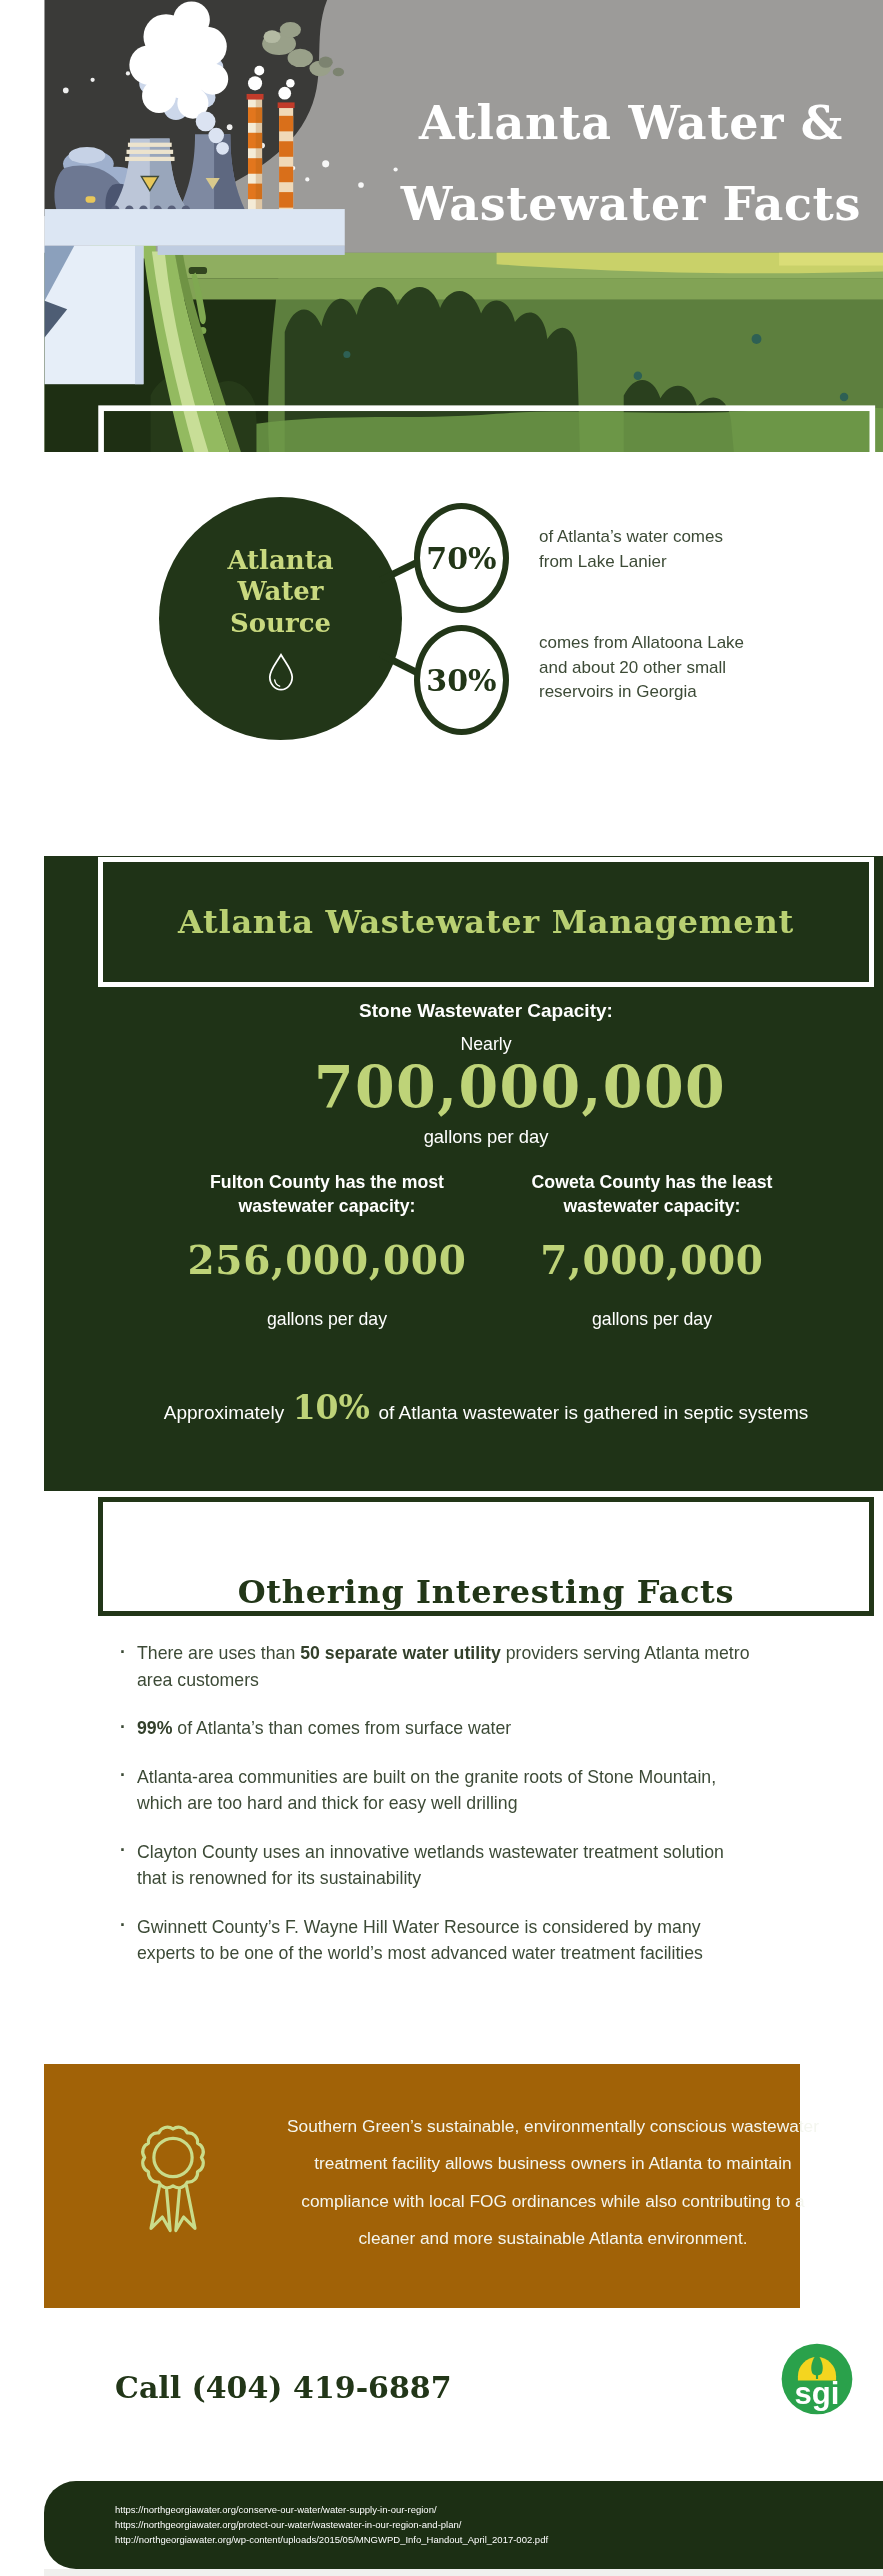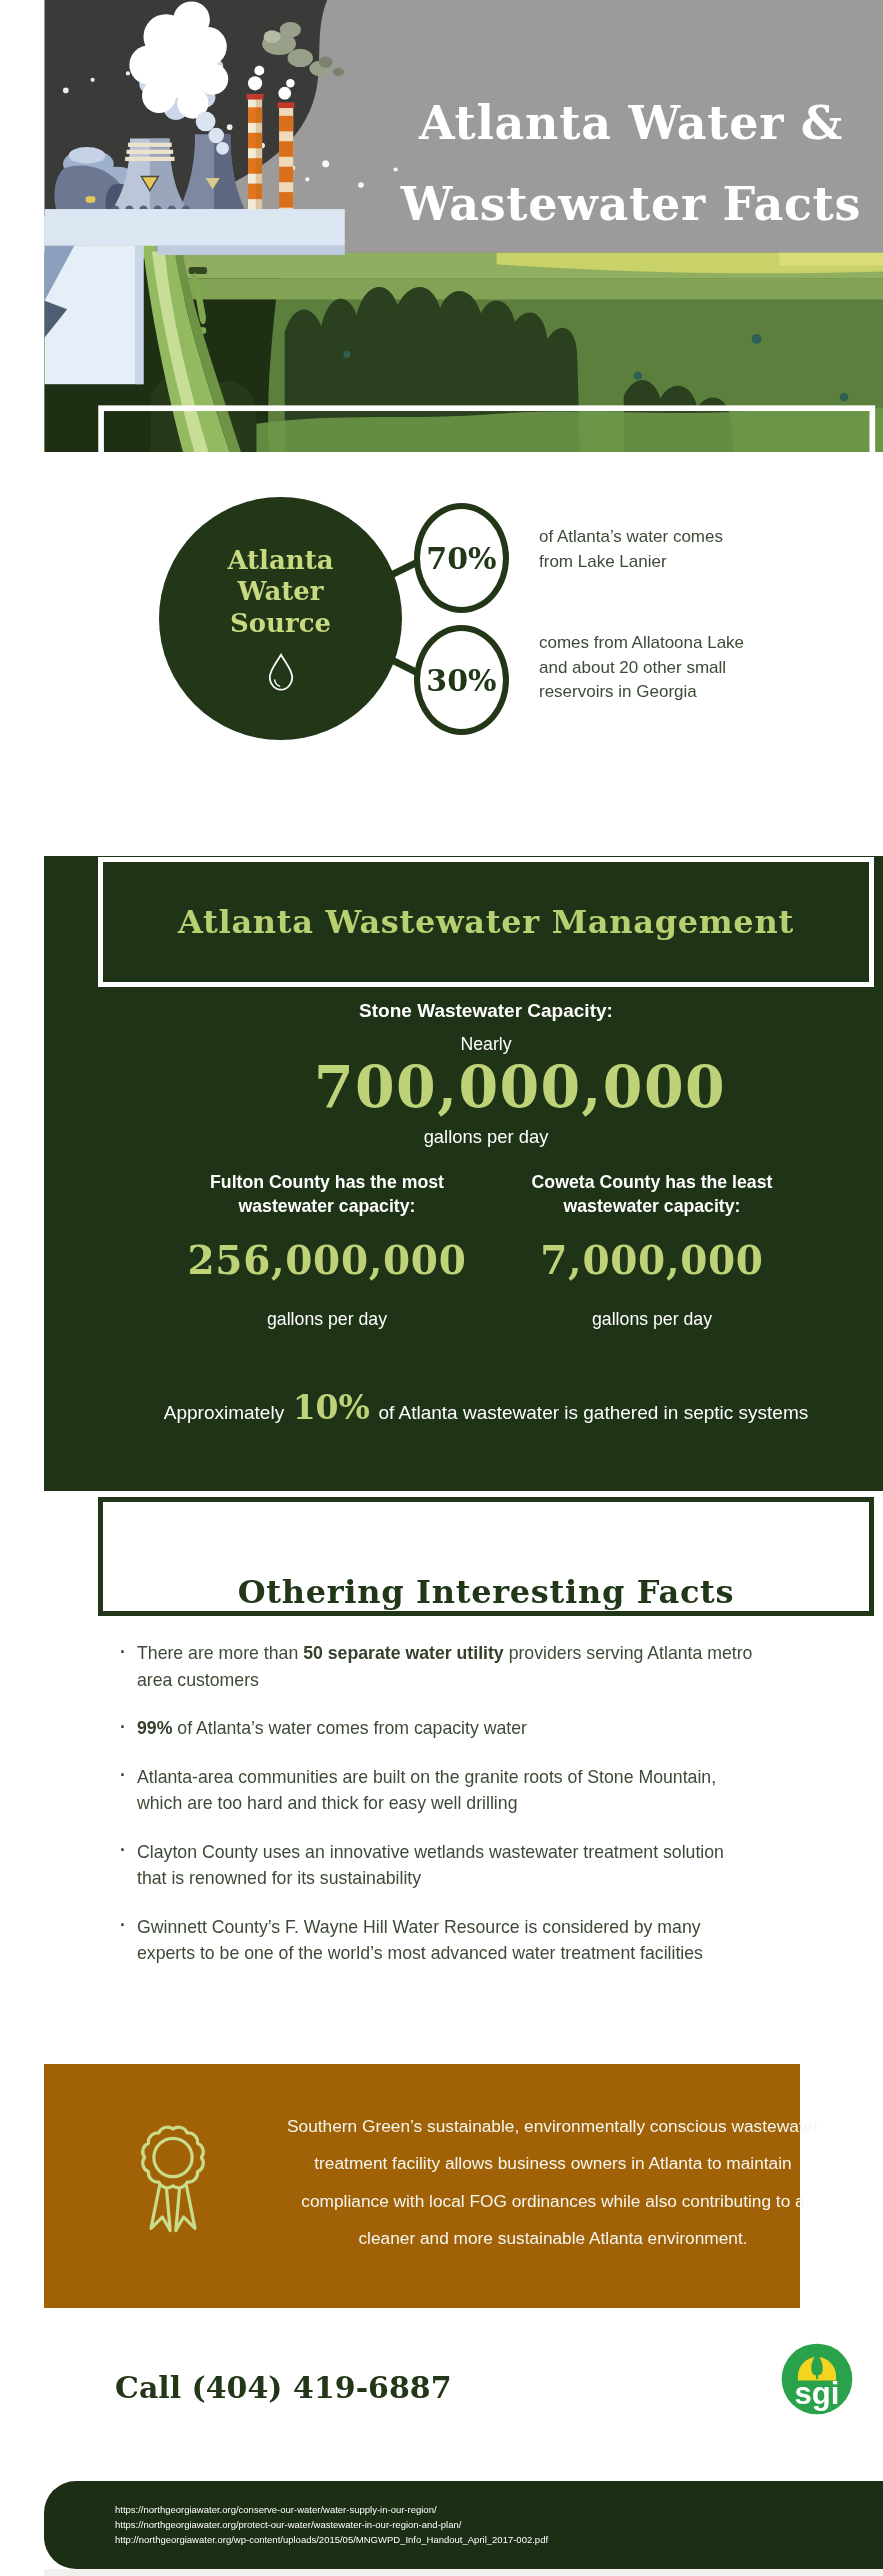--- a/index.html
+++ b/index.html
@@ -292,22 +292,22 @@
       <span class="txt">Approximately</span>
       <span class="pct serif">10%</span>
       <span class="txt">of Atlanta wastewater is gathered in septic systems</span>
     </div>
   </div>
 
   <div id="box2" class="abs">
     <div class="title serif">Othering Interesting Facts</div>
   </div>
   <div id="facts-list" class="abs">
-    <div class="fact"><span>There are more than </span><b>50 separate water utility</b><span> providers serving Atlanta metro area customers</span></div>
-    <div class="fact"><span></span><b>99%</b><span> of Atlanta’s water comes from capacity water</span></div>
+    <div class="fact"><span>There are uses than </span><b>50 separate water utility</b><span> providers serving Atlanta metro area customers</span></div>
+    <div class="fact"><span></span><b>99%</b><span> of Atlanta’s than comes from surface water</span></div>
     <div class="fact"><span>Atlanta-area communities are built on the granite roots of Stone Mountain, which are too hard and thick for easy well drilling</span><b></b><span></span></div>
     <div class="fact"><span>Clayton County uses an innovative wetlands wastewater treatment solution that is renowned for its sustainability</span><b></b><span></span></div>
     <div class="fact"><span>Gwinnett County’s F. Wayne Hill Water Resource is considered by many experts to be one of the world’s most advanced water treatment facilities</span><b></b><span></span></div>
   </div>
 
   <div id="sec-dark2" class="abs">
     <svg id="ribbon" class="abs" width="78" height="122" viewBox="-55 -50 110 172">
       <g fill="none" stroke="#c9dc8a" stroke-width="4.5" stroke-linejoin="round" stroke-linecap="round">
         <path d="M40,0 A13,13 0 0 1 34.6,20 A13,13 0 0 1 20,34.6 A13,13 0 0 1 0,40 A13,13 0 0 1 -20,34.6 A13,13 0 0 1 -34.6,20 A13,13 0 0 1 -40,0 A13,13 0 0 1 -34.6,-20 A13,13 0 0 1 -20,-34.6 A13,13 0 0 1 0,-40 A13,13 0 0 1 20,-34.6 A13,13 0 0 1 34.6,-20 A13,13 0 0 1 40,0 Z"></path>
         <circle cx="0" cy="0" r="27"></circle>

